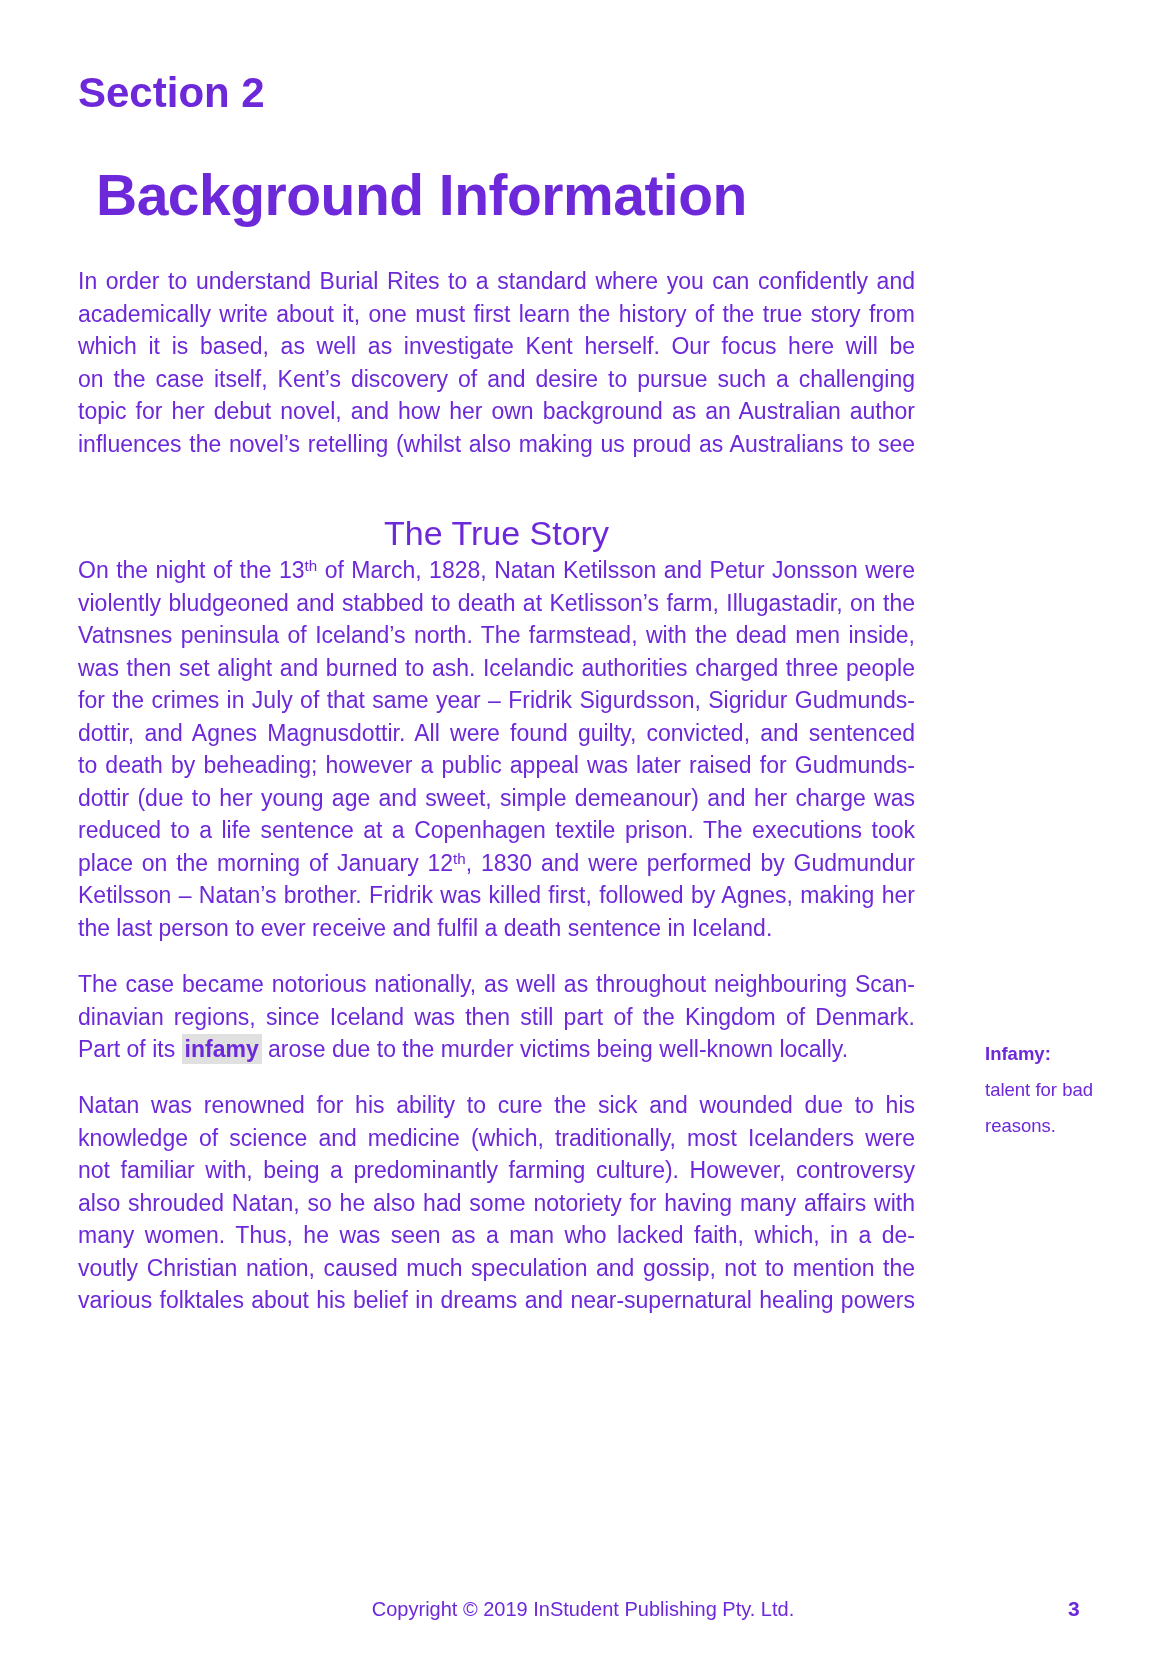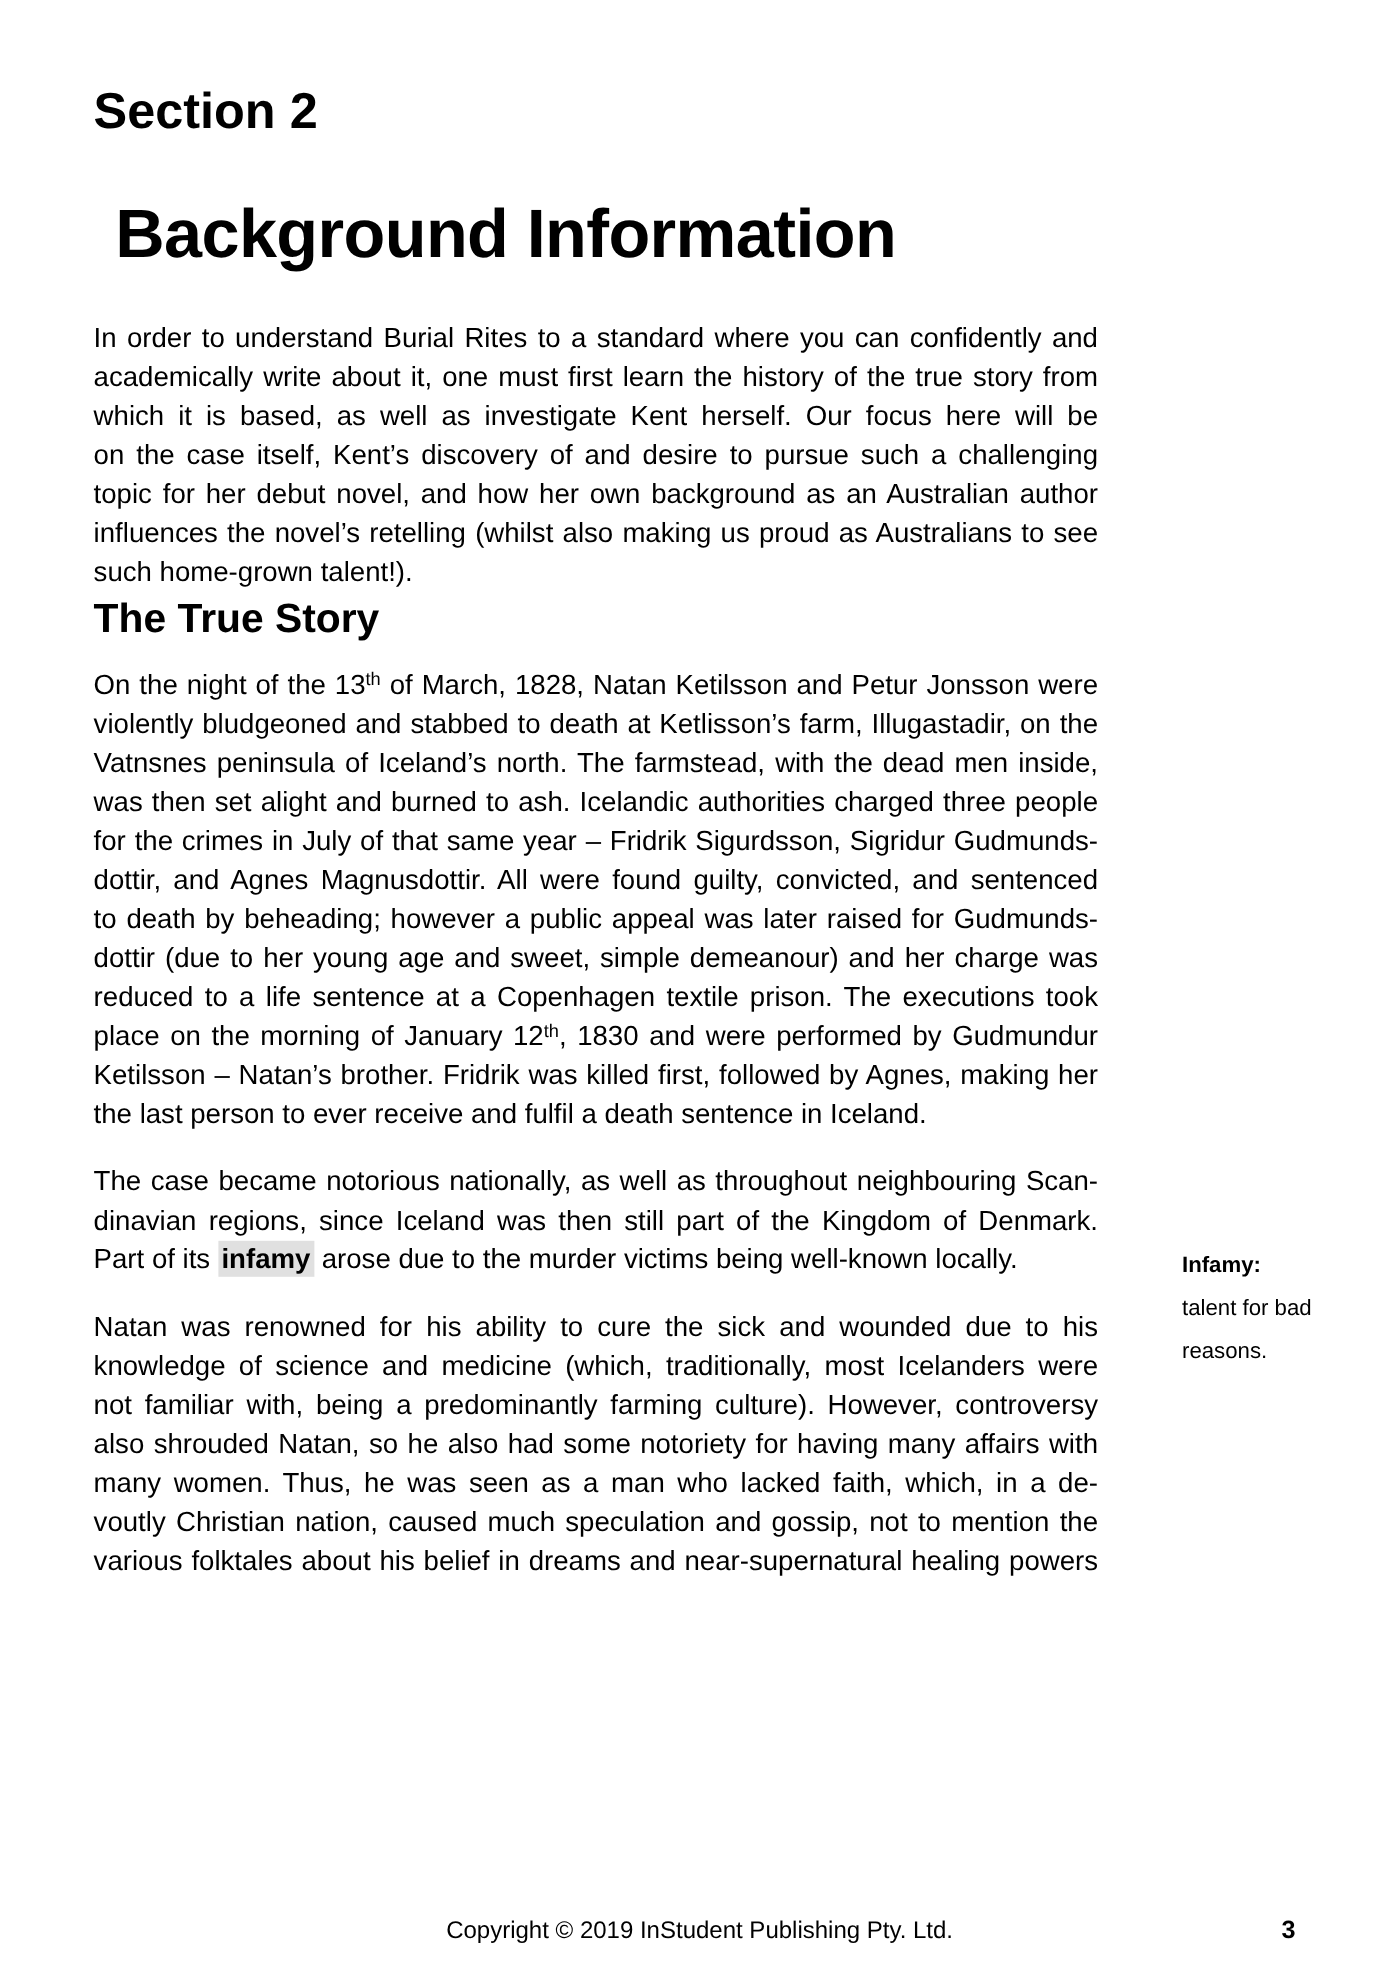--- a/index.html
+++ b/index.html
@@ -5,21 +5,21 @@
   html, body {
     margin: 0;
     padding: 0;
     background: #ffffff;
   }
   .page {
     position: relative;
     width: 1166px;
     height: 1654px;
     background: #ffffff;
-    color: #000000;
+    color: #6d28d9;
     font-family: "Liberation Sans", sans-serif;
     overflow: hidden;
   }
   .col {
     position: absolute;
     left: 78px;
     width: 837px;
   }
   .section-label {
     top: 70px;
@@ -28,24 +28,25 @@
     line-height: 1.1;
   }
   .doc-title {
     top: 146px;
     font-size: 57px;
     font-weight: bold;
     line-height: 1.1;
     letter-spacing: -0.5px;
   }
   .sub-heading {
-    top: 496px;
+    top: 513px;
     font-size: 34px;
-    font-weight: bold;
+    font-weight: normal;
     line-height: 1.2;
+    text-align: center;
   }
   .body-par {
     font-size: 23px;
     line-height: 32.5px;
   }
   .p1 { top: 265px; }
   .p2 { top: 554px; }
   .p3 { top: 968px; }
   .p4 { top: 1089px; }
   .tline {
@@ -106,21 +107,20 @@
 
   <h1 class="col doc-title" style="margin:18px;">Background Information</h1>
 
   <div class="col body-par p1">
       <div class="tline">In order to understand <span class="italic">Burial Rites</span> to a standard where you can confidently and</div>
       <div class="tline">academically write about it, one must first learn the history of the true story from</div>
       <div class="tline">which it is based, as well as investigate Kent herself. Our focus here will be</div>
       <div class="tline">on the case itself, Kent’s discovery of and desire to pursue such a challenging</div>
       <div class="tline">topic for her debut novel, and how her own background as an Australian author</div>
       <div class="tline">influences the novel’s retelling (whilst also making us proud as Australians to see</div>
-      <div class="tline last">such home-grown talent!).</div>
     </div>
 
   <h2 class="col sub-heading" style="margin:0;">The True Story</h2>
 
   <div class="col body-par p2">
       <div class="tline">On the night of the 13<sup class="ord">th</sup> of March, 1828, Natan Ketilsson and Petur Jonsson were</div>
       <div class="tline">violently bludgeoned and stabbed to death at Ketlisson’s farm, Illugastadir, on the</div>
       <div class="tline">Vatnsnes peninsula of Iceland’s north. The farmstead, with the dead men inside,</div>
       <div class="tline">was then set alight and burned to ash. Icelandic authorities charged three people</div>
       <div class="tline">for the crimes in July of that same year – Fridrik Sigurdsson, Sigridur Gudmunds-</div>

